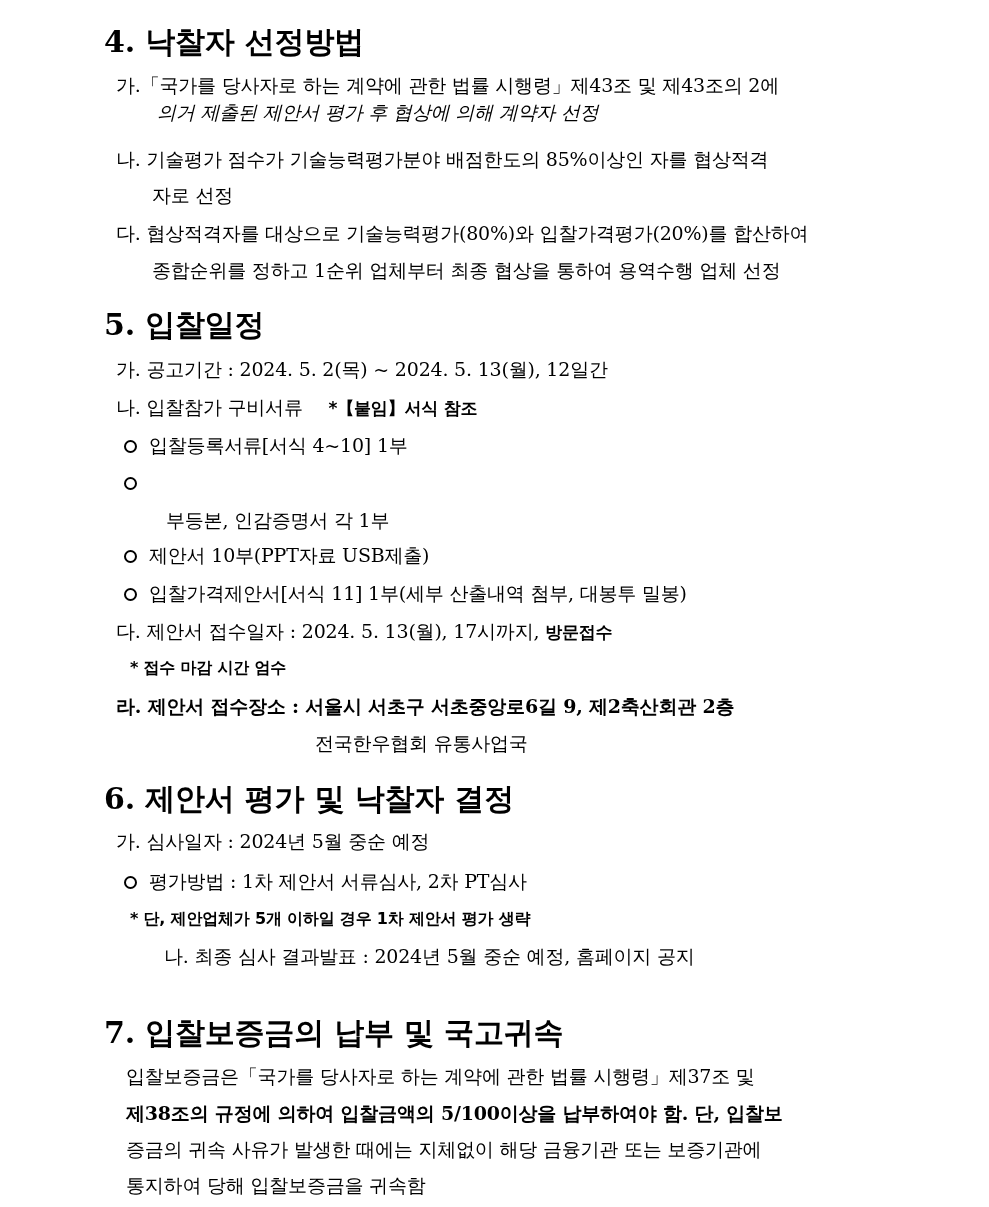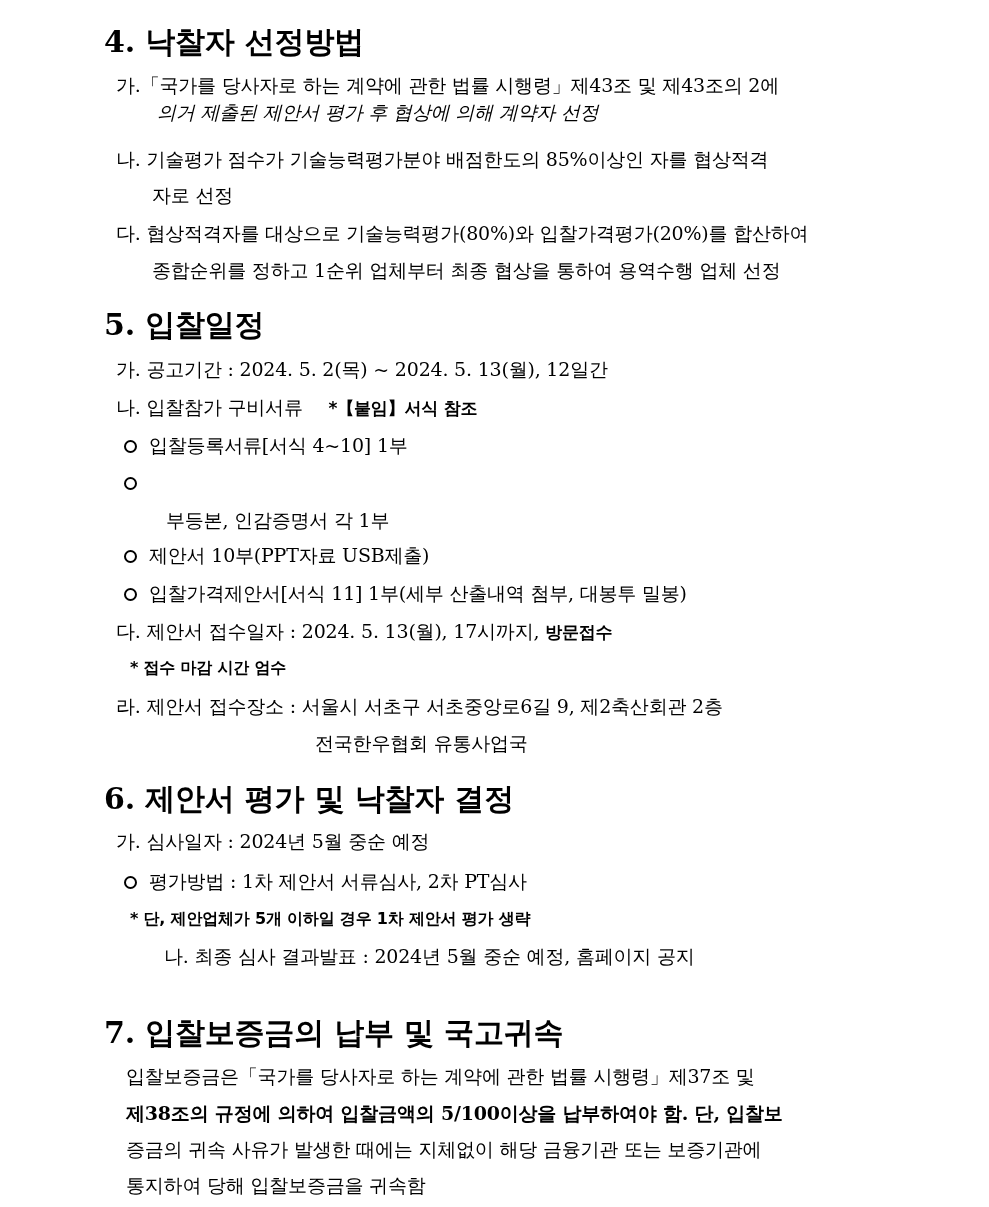--- a/index.html
+++ b/index.html
@@ -41,21 +41,21 @@
 <div class="line" style="top:543px;left:124px;">
   <span class="bullet"></span><span>제안서 10부(PPT자료 USB제출)</span>
 </div>
 <div class="line" style="top:581px;left:124px;">
   <span class="bullet"></span><span>입찰가격제안서[서식 11] 1부(세부 산출내역 첨부, 대봉투 밀봉)</span>
 </div>
 <div class="line" style="top:619px;left:116px;">
   <span>다. 제안서 접수일자 : 2024. 5. 13(월), 17시까지, </span><span class="b">방문접수</span>
 </div>
 <div class="line note" style="top:656px;left:130px;">* 접수 마감 시간 엄수</div>
-<div class="line" style="top:694px;left:116px;">라. 제안서 접수장소 : 서울시 서초구 서초중앙로6길 9, 제2축산회관 2층</div>
+<div class="line" style="top:694px;left:116px;font-weight:bold;">라. 제안서 접수장소 : 서울시 서초구 서초중앙로6길 9, 제2축산회관 2층</div>
 <div class="line" style="top:731px;left:315px;">전국한우협회 유통사업국</div>
 
 <div class="line h" style="top:785px;">6. 제안서 평가 및 낙찰자 결정</div>
 <div class="line" style="top:829px;left:116px;">가. 심사일자 : 2024년 5월 중순 예정</div>
 <div class="line" style="top:869px;left:124px;">
   <span class="bullet"></span><span>평가방법 : 1차 제안서 서류심사, 2차 PT심사</span>
 </div>
 <div class="line note" style="top:907px;left:130px;">* 단, 제안업체가 5개 이하일 경우 1차 제안서 평가 생략</div>
 <div class="line" style="top:944px;left:116px;margin-left:48px;">나. 최종 심사 결과발표 : 2024년 5월 중순 예정, 홈페이지 공지</div>
 

